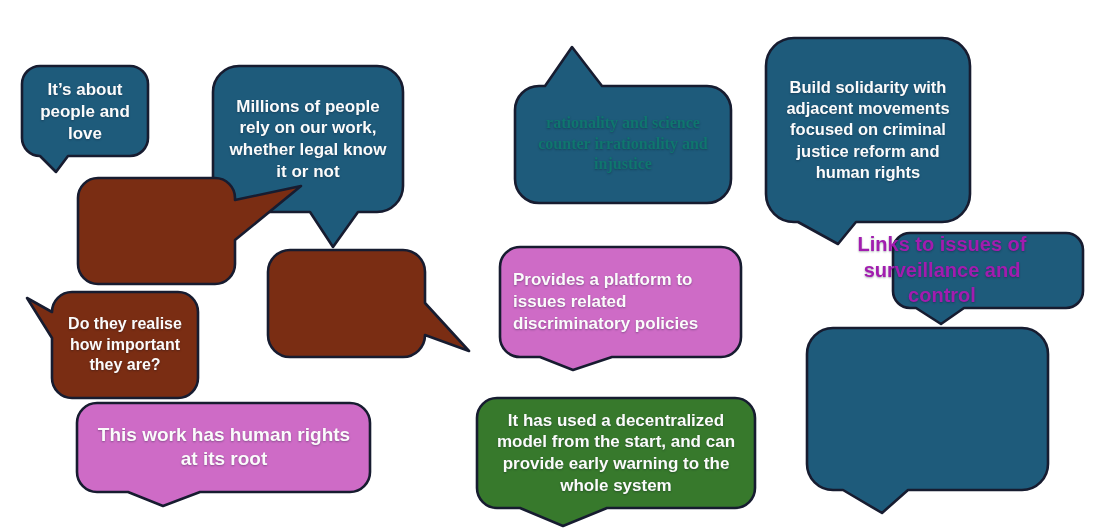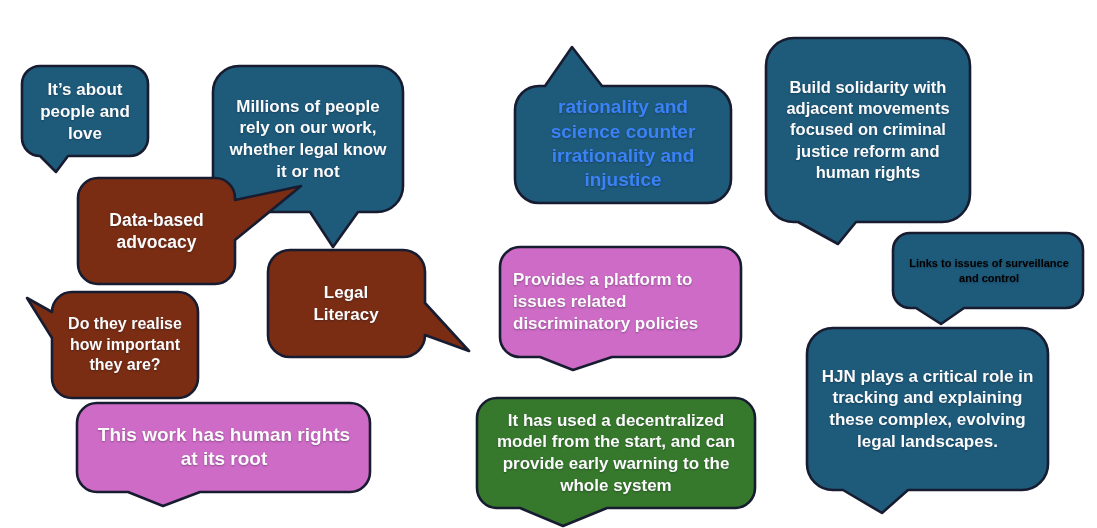--- a/index.html
+++ b/index.html
@@ -37,23 +37,20 @@
       <path d="M 97 403 L 350 403 A 20 20 0 0 1 370 423 L 370 472 A 20 20 0 0 1 350 492 L 200 492 L 163 506 L 128 492 L 97 492 A 20 20 0 0 1 77 472 L 77 423 A 20 20 0 0 1 97 403 Z" fill="#CE6BC6" stroke="#171C30" stroke-width="2.6" stroke-linejoin="round"></path>
       <path d="M 539 86 L 545 86 L 572 47 L 602 86 L 707 86 A 24 24 0 0 1 731 110 L 731 179 A 24 24 0 0 1 707 203 L 539 203 A 24 24 0 0 1 515 179 L 515 110 A 24 24 0 0 1 539 86 Z" fill="#1E5B7B" stroke="#171C30" stroke-width="2.6" stroke-linejoin="round"></path>
       <path d="M 520 247 L 721 247 A 20 20 0 0 1 741 267 L 741 337 A 20 20 0 0 1 721 357 L 612 357 L 573 370 L 540 357 L 520 357 A 20 20 0 0 1 500 337 L 500 267 A 20 20 0 0 1 520 247 Z" fill="#CE6BC6" stroke="#171C30" stroke-width="2.6" stroke-linejoin="round"></path>
       <path d="M 497 398 L 735 398 A 20 20 0 0 1 755 418 L 755 488 A 20 20 0 0 1 735 508 L 607 508 L 563 526 L 520 508 L 497 508 A 20 20 0 0 1 477 488 L 477 418 A 20 20 0 0 1 497 398 Z" fill="#37792C" stroke="#171C30" stroke-width="2.6" stroke-linejoin="round"></path>
       <path d="M 794 38 L 942 38 A 28 28 0 0 1 970 66 L 970 194 A 28 28 0 0 1 942 222 L 856 222 L 838 244 L 798 222 L 794 222 A 28 28 0 0 1 766 194 L 766 66 A 28 28 0 0 1 794 38 Z" fill="#1E5B7B" stroke="#171C30" stroke-width="2.6" stroke-linejoin="round"></path>
       <path d="M 910 233 L 1066 233 A 17 17 0 0 1 1083 250 L 1083 291 A 17 17 0 0 1 1066 308 L 964 308 L 941 324 L 916 308 L 910 308 A 17 17 0 0 1 893 291 L 893 250 A 17 17 0 0 1 910 233 Z" fill="#1E5B7B" stroke="#171C30" stroke-width="2.6" stroke-linejoin="round"></path>
       <path d="M 833 328 L 1022 328 A 26 26 0 0 1 1048 354 L 1048 464 A 26 26 0 0 1 1022 490 L 908 490 L 882 513 L 843 490 L 833 490 A 26 26 0 0 1 807 464 L 807 354 A 26 26 0 0 1 833 328 Z" fill="#1E5B7B" stroke="#171C30" stroke-width="2.6" stroke-linejoin="round"></path>
     </svg>
 <div class="bubble-text" style="left: 30px; top: 75px; width: 110px; height: 74px; font-size: 17px; color: rgb(251, 251, 251);">It’s about people and love</div>
     <div class="bubble-text" style="left: 224px; top: 88px; width: 168px; height: 102px; font-size: 17px; color: rgb(251, 251, 251);">Millions of people rely on our work, whether legal know it or not</div>
-    <div class="bubble-text" style="left: 88px; top: 201px; width: 137px; height: 60px; font-size: 17.5px; color: rgb(251, 251, 251);">Data-based advocacy</div>
-    <div class="bubble-text" style="left: 301px; top: 276px; width: 90px; height: 55px; font-size: 17px; color: rgb(251, 251, 251);">Legal Literacy</div>
     <div class="bubble-text" style="left: 60px; top: 300px; width: 130px; height: 90px; font-size: 16px; color: rgb(251, 251, 251); text-align: center;">Do they realise how important they are?</div>
     <div class="bubble-text" style="left: 90px; top: 418px; width: 268px; height: 58px; font-size: 19px; color: rgb(251, 251, 251);">This work has human rights at its root</div>
-    <div class="bubble-text" style="left: 528px; top: 98px; width: 190px; height: 92px; font-size: 19px; color: #3b82f6;">rationality and science counter irrationality and injustice</div>
+    <div class="bubble-text" style="left: 528px; top: 98px; width: 190px; height: 92px; font-size: 16px; color: #0f766e; font-family: Liberation Serif, serif;">rationality and science counter irrationality and injustice</div>
     <div class="bubble-text left" style="left: 513px; top: 258px; width: 216px; height: 88px; font-size: 17px; color: rgb(251, 251, 251);">Provides  a platform to issues related discriminatory policies</div>
     <div class="bubble-text" style="left: 488px; top: 406px; width: 256px; height: 94px; font-size: 17px; color: rgb(251, 251, 251);">It has used a decentralized model from the start, and can provide early warning to the whole system</div>
     <div class="bubble-text" style="left: 777px; top: 52px; width: 182px; height: 156px; font-size: 16.5px; color: rgb(251, 251, 251);">Build solidarity with adjacent movements focused on criminal justice reform and human rights</div>
-    <div class="bubble-text" style="left: 904px; top: 240px; width: 170px; height: 61px; font-size: 11px; color: #000000;">Links to issues of surveillance and control</div>
-    <div class="bubble-text" style="left: 818px; top: 344px; width: 219px; height: 130px; font-size: 17px; color: rgb(251, 251, 251);">HJN plays a critical role in tracking and explaining these complex, evolving legal landscapes.</div>
+    <div class="bubble-text" style="left: 857px; top: 240px; width: 170px; height: 61px; font-size: 20px; color: #a21caf;">Links to issues of surveillance and control</div>
   </div>
 
 </body></html>

